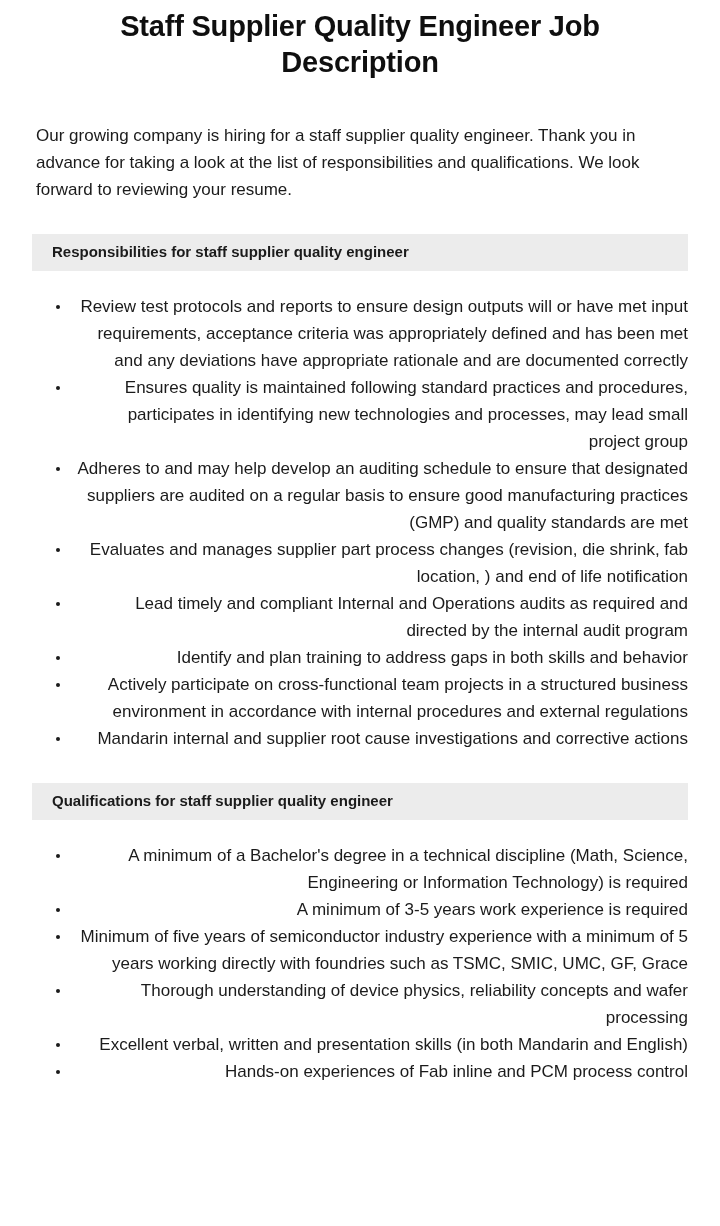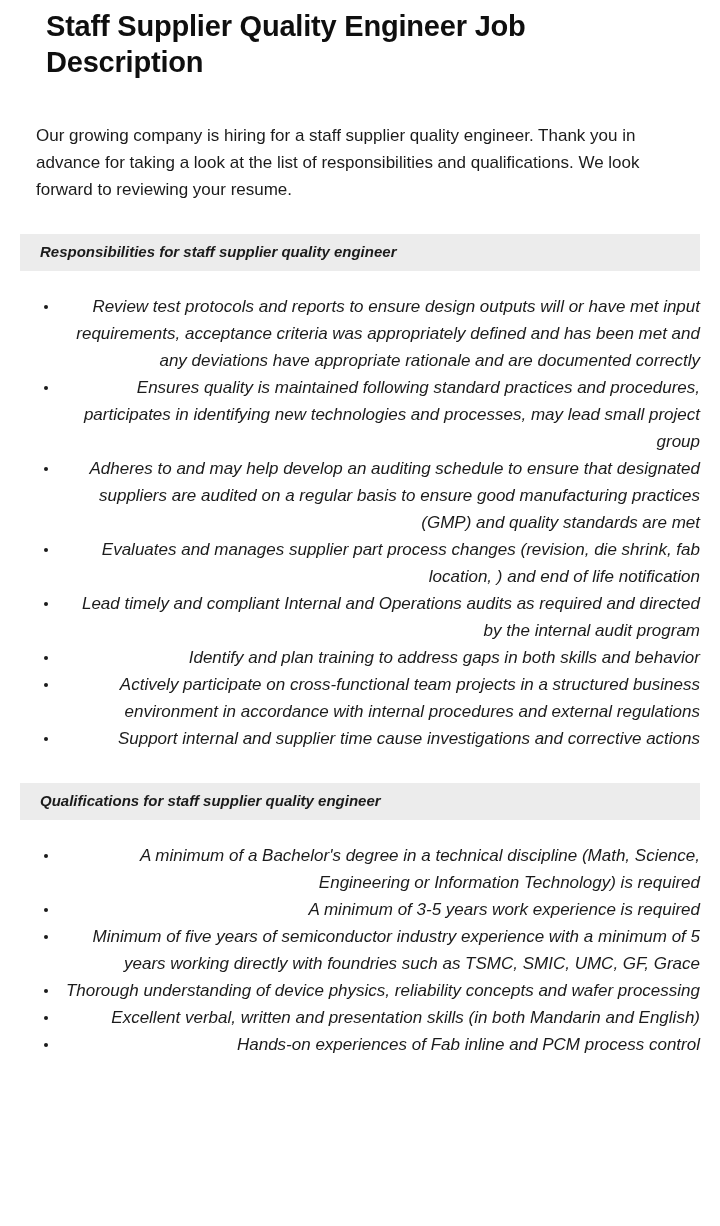--- a/index.html
+++ b/index.html
@@ -21,38 +21,37 @@
     padding: 0;
   }
 
   
   .doc-title {
     margin: 0;
     padding: 8px 46px 0 46px;
     font-size: 29px;
     line-height: 36px;
     font-weight: bold;
-    text-align: left;
+    text-align: center;
     letter-spacing: -0.2px;
     color: #0f0f0f;
   }
 
   
   .intro {
     margin: 16px;
     padding: 26px 20px 0 20px;
     font-size: 17px;
     line-height: 27px;
     color: #1b1b1b;
   }
 
   
   .section {
-    margin: 0;
-    font-style: italic;
+    margin: 12px;
   }
   .section-header {
     margin: 31px 20px 0 20px;
     background: #ececec;
     padding: 9px 20px 10px 20px;
     font-size: 15px;
     line-height: 18px;
     font-weight: bold;
     color: #1b1b1b;
   }
@@ -97,21 +96,21 @@
   <section class="section">
     <div class="section-header">Responsibilities for staff supplier quality engineer</div>
     <ul class="bullets">
       <li>Review test protocols and reports to ensure design outputs will or have met input requirements, acceptance criteria was appropriately defined and has been met and any deviations have appropriate rationale and are documented correctly</li>
       <li>Ensures quality is maintained following standard practices and procedures, participates in identifying new technologies and processes, may lead small project group</li>
       <li>Adheres to and may help develop an auditing schedule to ensure that designated suppliers are audited on a regular basis to ensure good manufacturing practices (GMP) and quality standards are met</li>
       <li>Evaluates and manages supplier part process changes (revision, die shrink, fab location, ) and end of life notification</li>
       <li>Lead timely and compliant Internal and Operations audits as required and directed by the internal audit program</li>
       <li>Identify and plan training to address gaps in both skills and behavior</li>
       <li>Actively participate on cross-functional team projects in a structured business environment in accordance with internal procedures and external regulations</li>
-      <li>Support internal and supplier time cause investigations and corrective actions</li>
+      <li>Mandarin internal and supplier root cause investigations and corrective actions</li>
     </ul>
   </section>
 
   <section class="section">
     <div class="section-header">Qualifications for staff supplier quality engineer</div>
     <ul class="bullets">
       <li>A minimum of a Bachelor's degree in a technical discipline (Math, Science, Engineering or Information Technology) is required</li>
       <li>A minimum of 3-5 years work experience is required</li>
       <li>Minimum of five years of semiconductor industry experience with a minimum of 5 years working directly with foundries such as TSMC, SMIC, UMC, GF, Grace</li>
       <li>Thorough understanding of device physics, reliability concepts and wafer processing</li>

